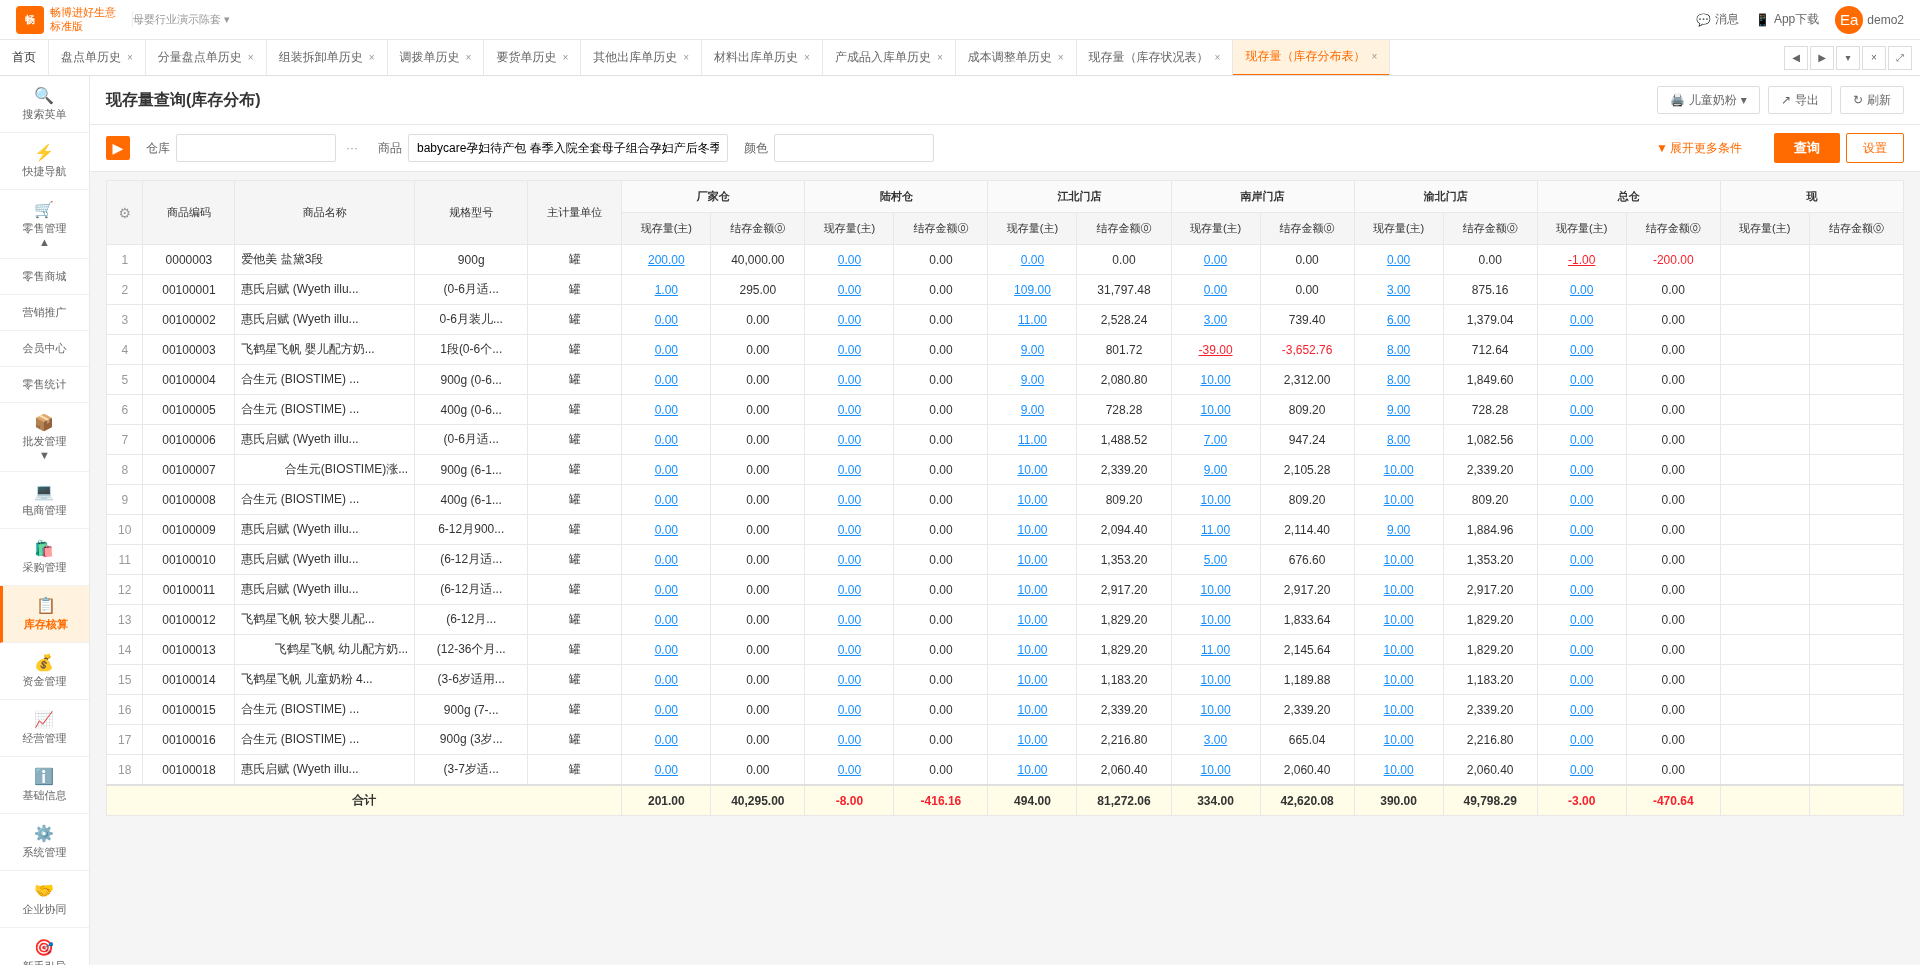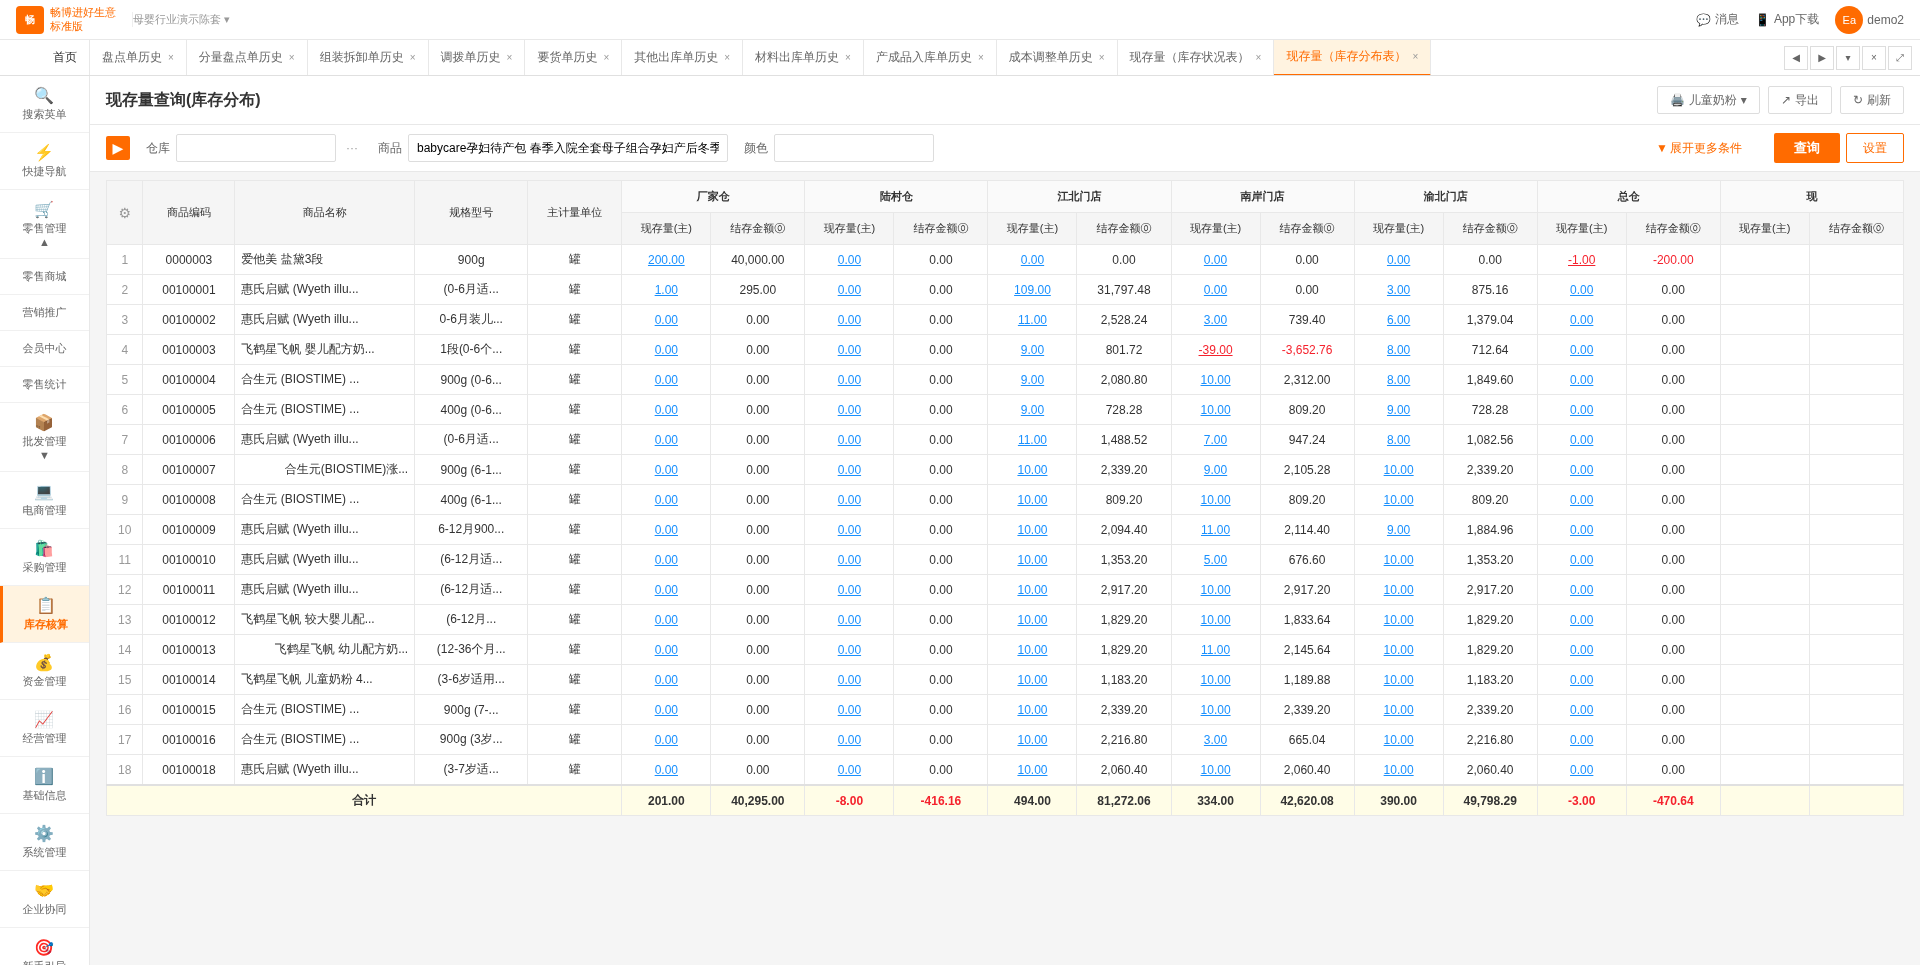--- a/index.html
+++ b/index.html
@@ -6,24 +6,24 @@
     body { font-family: 'Microsoft YaHei', Arial, sans-serif; font-size: 12px; background: #f5f5f5; color: #333; overflow: hidden; }
 
     
     .top-bar { height: 40px; background: #fff; display: flex; align-items: center; justify-content: space-between; padding: 0 16px; border-bottom: 1px solid #e8e8e8; }
     .top-bar-left { display: flex; align-items: center; gap: 8px; }
     .logo-area { display: flex; align-items: center; gap: 6px; }
     .logo-icon { width: 28px; height: 28px; background: #ff6b00; border-radius: 4px; display: flex; align-items: center; justify-content: center; color: #fff; font-size: 10px; font-weight: bold; }
     .logo-text { font-size: 11px; color: #ff6b00; line-height: 1.2; }
     .top-bar-right { display: flex; align-items: center; gap: 16px; }
     .top-right-item { display: flex; align-items: center; gap: 4px; font-size: 12px; color: #666; cursor: pointer; }
-    .avatar { width: 28px; height: 28px; border-radius: 50%; background: #ff6b00; display: flex; align-items: center; justify-content: center; color: #fff; font-size: 11px; }
-
-    
-    .tab-bar { height: 36px; background: #fff; display: flex; align-items: center; border-bottom: 1px solid #e0e0e0; overflow: hidden; padding-left: 41px; }
+    .avatar { width: 28px; height: 28px; border-radius: 50%; background: #ff6b00; display: flex; align-items: center; justify-content: center; color: #fff; font-size: 15px; }
+
+    
+    .tab-bar { height: 36px; background: #fff; display: flex; align-items: center; border-bottom: 1px solid #e0e0e0; overflow: hidden; }
     .tab-item { height: 36px; display: flex; align-items: center; padding: 0 12px; font-size: 12px; color: #666; border-right: 1px solid #e8e8e8; cursor: pointer; white-space: nowrap; position: relative; flex-shrink: 0; }
     .tab-item.home { background: #fff; color: #333; }
     .tab-item.active { background: #fff3e0; color: #ff6b00; border-bottom: 2px solid #ff6b00; }
     .tab-item .tab-close { margin-left: 6px; color: #999; font-size: 10px; }
     .tab-nav-btns { display: flex; align-items: center; margin-left: auto; padding: 0 8px; gap: 2px; }
     .tab-nav-btn { width: 24px; height: 24px; border: 1px solid #ddd; background: #fff; cursor: pointer; display: flex; align-items: center; justify-content: center; font-size: 10px; color: #666; }
 
     
     .layout { display: flex; height: calc(965px - 40px - 36px); }
 

